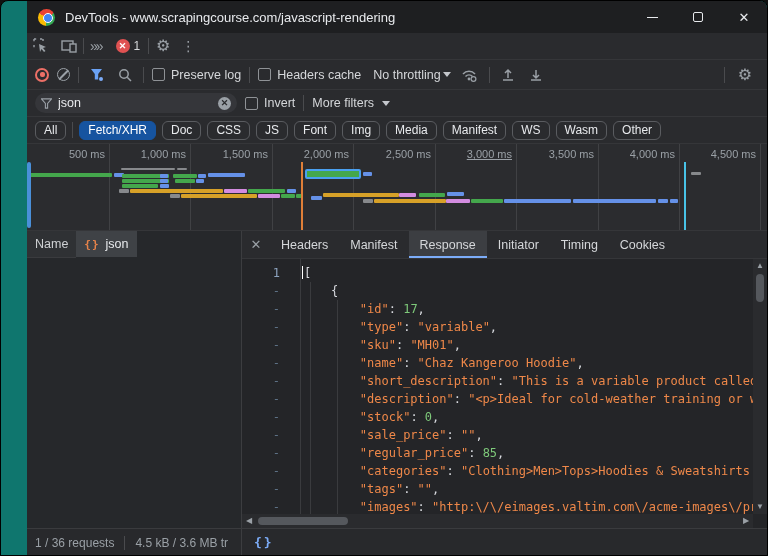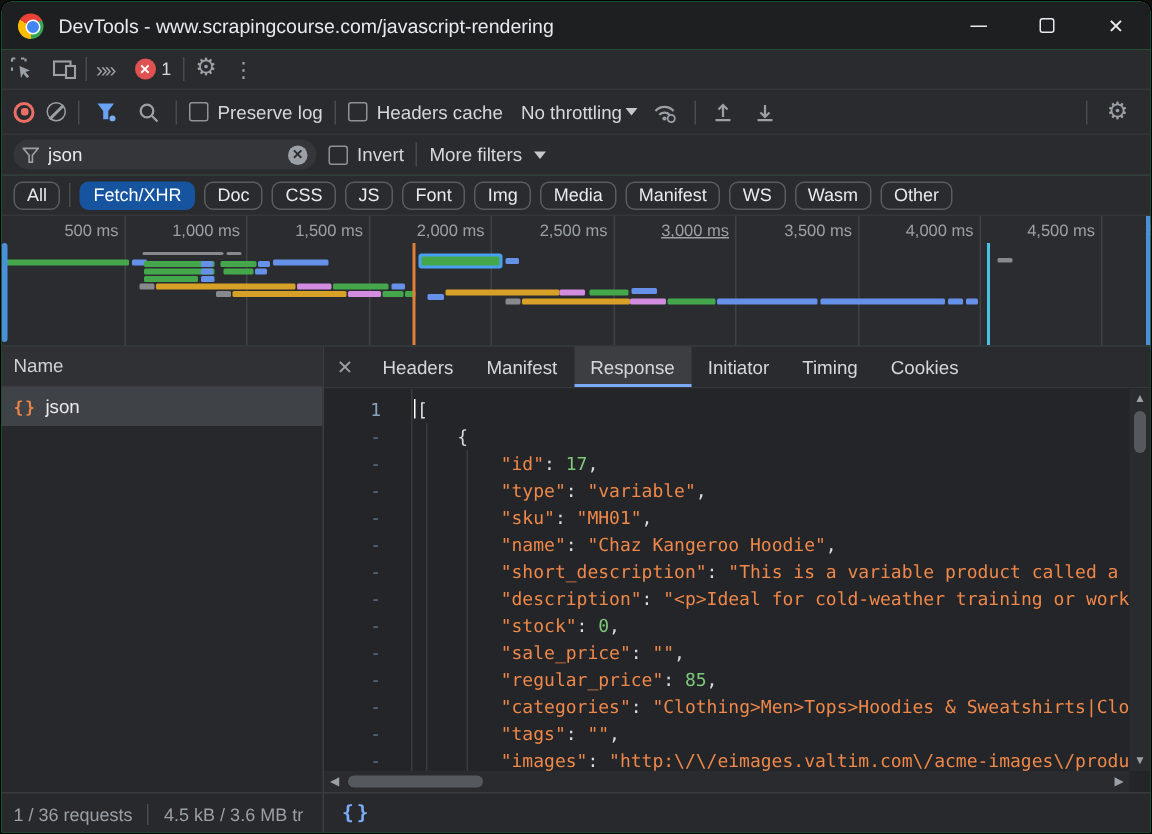--- a/index.html
+++ b/index.html
@@ -1,20 +1,20 @@
 <!DOCTYPE html>
 <html><head>
 <meta charset="utf-8">
 <style>
   * { margin:0; padding:0; box-sizing:border-box; }
   html,body { background:#111; }
   .window {
     position:relative; width:768px; height:556px; overflow:hidden;
-    background:#22c55e; font-family:"Liberation Sans", sans-serif;
-    color:#dfe1e5; border:1px solid #000; border-radius:8px 8px 0 0;
+    background:#0f766e; font-family:"Liberation Sans", sans-serif;
+    color:#dfe1e5; border:1px solid #000; border-radius:8px 8px 0 0;padding-left:26px;
   }
   
   .titlebar { height:32px; background:#1e1f21; display:flex; align-items:center; padding-left:11px; }
   .chrome-logo { width:17px; height:17px; border-radius:50%; position:relative; flex:0 0 auto;
     background:conic-gradient(from 60deg,#34a853 0 120deg,#fbbc05 120deg 240deg,#ea4335 240deg 360deg); }
   .chrome-logo::after { content:""; position:absolute; left:4.5px; top:4.5px; width:8px; height:8px;
     border-radius:50%; background:#4285f4; border:1.5px solid #fff; }
   .title-text { font-size:13px; color:#e8eaed; margin-left:10px; white-space:nowrap; }
   .win-controls { margin-left:auto; display:flex; height:100%; }
   .win-btn { width:46px; height:100%; display:flex; align-items:center; justify-content:center; color:#e8eaed; }
@@ -58,21 +58,21 @@
   
   .overview { position:relative; height:87px; background:#2b2c2f; border-bottom:1px solid #353639; overflow:hidden; }
   .ov-grid { position:absolute; top:0; bottom:0; width:1px; background:#404144; }
   .ov-label { position:absolute; top:4px; font-size:11px; color:#9aa0a6; transform:translateX(-100%); white-space:nowrap; }
   .ov-bar { position:absolute; border-radius:1px; }
   .ov-bar.sel { border:2px solid #4aa0f0; border-radius:2px; }
   .ov-marker { position:absolute; top:18px; bottom:0; width:2px; }
   .ov-handle { position:absolute; width:4px; border-radius:2px; background:#4a90d9; }
   
   .main { display:flex; height:297px; }
-  .req-panel { width:215px; flex:0 0 auto; background:#26282b; border-right:1px solid #3c3d40; display:flex; flex-direction:column; }
+  .req-panel { width:215px; flex:0 0 auto; background:#26282b; border-right:1px solid #3c3d40; display:flex; flex-direction:row; }
   .req-header { height:27px; background:#2f3134; border-bottom:1px solid #3a3b3e; display:flex; align-items:center; padding:0 8px; font-size:12.5px; color:#cfd1d4; }
   .req-row { height:26px; background:#3f4246; display:flex; align-items:center; gap:6px; padding:0 8px; font-size:12.5px; color:#e8eaed; }
   .json-ic { color:#e8834a; font-family:"DejaVu Sans Mono",monospace; font-size:11px; font-weight:bold; letter-spacing:1px; }
   .resp-panel { flex:1; display:flex; flex-direction:column; background:#26282b; min-width:0; }
   .resp-tabs { height:28px; background:#2a2b2e; display:flex; align-items:center; border-bottom:1px solid #353639; }
   .close-x { width:28px; text-align:center; color:#9aa0a6; font-size:13px; }
   .r-tab { padding:0 11px; height:100%; display:flex; align-items:center; font-size:12.5px; color:#d5d7da; position:relative; white-space:nowrap; }
   .r-tab.selected { background:#3c3e42; }
   .r-tab.selected::after { content:""; position:absolute; left:0; right:0; bottom:0; height:2px; background:#7cacf8; }
   

